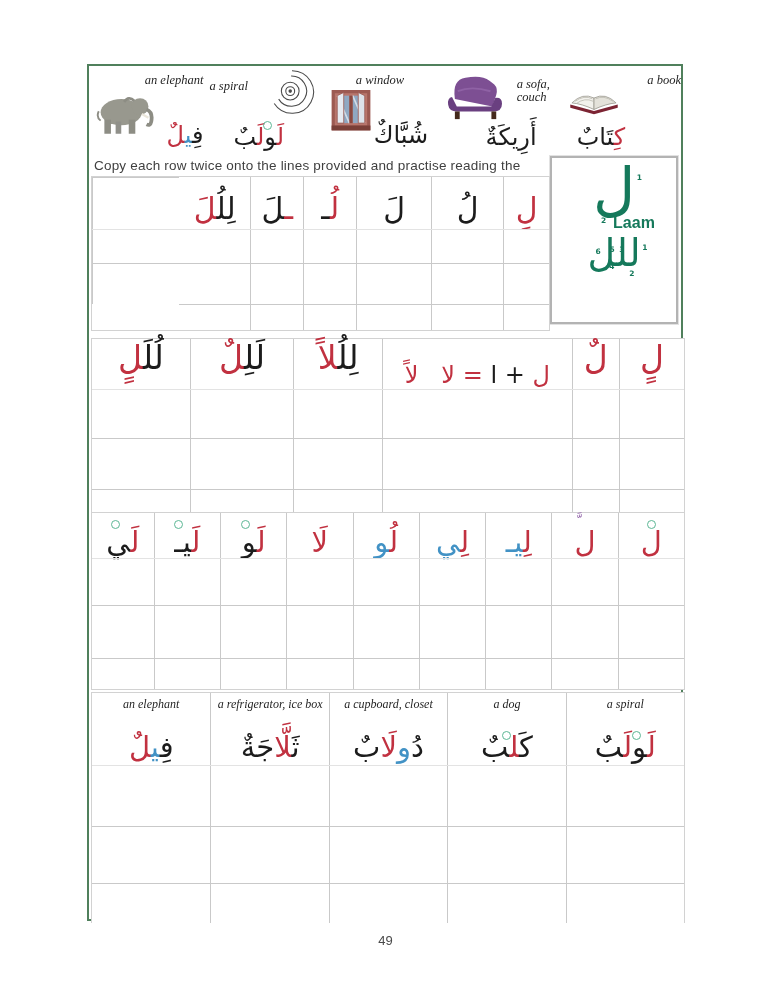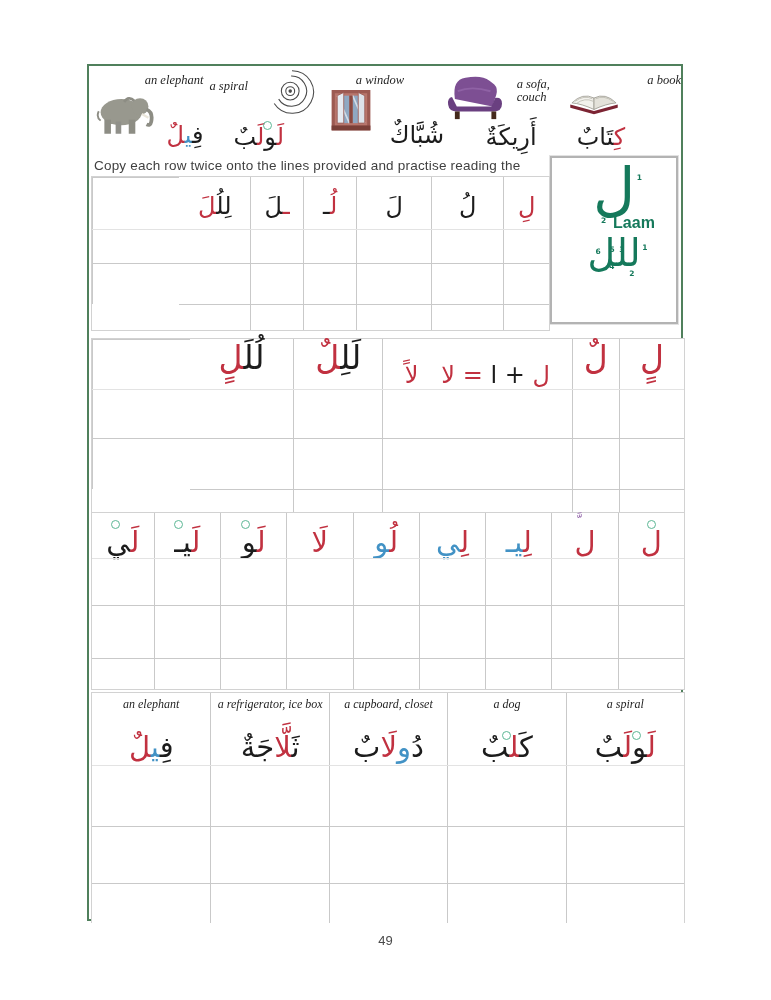--- a/index.html
+++ b/index.html
@@ -13,21 +13,21 @@
   .vlabel{font-family:"Liberation Serif",serif;font-style:italic;font-size:12.5px;
           color:#1f1f1f;line-height:1.05;}
   .ar{font-family:"DejaVu Sans",sans-serif;direction:rtl;unicode-bidi:isolate;line-height:1.05;}
   .vword{position:absolute;font-size:24px;white-space:nowrap;}
   .vicon{position:absolute;}
   .vt-0 .vicon{left:6px;top:26px;} .vt-0 .vlabel{position:absolute;right:4px;top:8px;}
   .vt-0 .vword{right:4px;bottom:4px;}
   .vt-1 .vlabel{position:absolute;left:2px;top:14px;} .vt-1 .vicon{right:10px;top:2px;}
   .vt-1 .vword{left:26px;bottom:2px;}
   .vt-2 .vlabel{position:absolute;left:30px;top:8px;} .vt-2 .vicon{left:4px;top:22px;}
-  .vt-2 .vword{right:0;bottom:4px;}
+  .vt-2 .vword{right:16px;bottom:4px;}
   .vt-3 .vicon{left:2px;top:6px;} .vt-3 .vlabel{position:absolute;right:0px;top:12px;width:46px;}
   .vt-3 .vword{right:26px;bottom:2px;}
   .vt-4 .vicon{left:2px;top:14px;} .vt-4 .vlabel{position:absolute;right:0;top:8px;}
   .vt-4 .vword{left:14px;bottom:2px;}
   
   .instruction{position:absolute;left:5px;top:92px;width:462px;font-size:13.5px;
                color:#3f3f3f;letter-spacing:.2px;}
   
   .laam-box{position:absolute;left:461px;top:90px;width:124px;height:164px;
             border:2px solid #b3b3b3;box-shadow:0 0 0 1px #e2e2e2;background:#fff;
@@ -42,21 +42,21 @@
   .sec{position:absolute;left:2px;width:457px;display:grid;direction:rtl;
        border:1px solid #d2d2d2;background:#fff;}
   .sec.full{width:592px;}
   .cell{position:relative;border-left:1px solid #c9c9c9;overflow:visible;
         display:flex;justify-content:center;align-items:flex-start;}
   .cell.lastcol{border-left:none;}
   .cell.r1{border-top:1px solid #c9c9c9;}
   .baseline{position:absolute;left:0;right:0;height:1px;background:#e3e3e3;pointer-events:none;}
   .glyph{font-family:"DejaVu Sans",sans-serif;direction:rtl;unicode-bidi:isolate;
          white-space:nowrap;line-height:1;}
-  .s1 .glyph{font-size:24px;margin-top:17px;}
+  .s1 .glyph{font-size:30px;margin-top:17px;}
   .s2 .glyph{font-size:33px;margin-top:2px;}
   .s2 .eq .glyph,.s2 .glyph.eqg{font-size:24px;margin-top:24px;}
   .s3 .glyph{font-size:29px;margin-top:15px;}
   .ck{color:#1c1c1c;} .cr{color:#c13140;} .cb{color:#4292c5;}
   .cg{color:#5cb795;} .cp{color:#9061a8;}
   .mark-circle{position:absolute;width:7px;height:7px;border:1.4px solid #5cb795;
                border-radius:50%;top:7px;}
   .mark-text{position:absolute;top:0px;font-family:"DejaVu Sans",sans-serif;font-size:14px;}
   
   .vb .vlabel{position:absolute;top:5px;left:0;right:0;text-align:center;font-size:12px;}
@@ -198,20 +198,23 @@
         <div class="cell">
           <span class="glyph "><span class="cr">لٍ</span></span>
         </div>
         <div class="cell">
           <span class="glyph "><span class="cr">لٌ</span></span>
         </div>
         <div class="cell">
           <span class="glyph eqg"><span class="cr">ل </span><span class="ck">+ </span><span class="ck">ا </span><span class="cr">= </span><span class="cr">لا</span><span class="ck">&nbsp;&nbsp;&nbsp;</span><span class="cr">لاً</span></span>
         </div>
         <div class="cell">
+          <span class="glyph "><span class="ck">لِلُ</span><span class="cr">لاً</span></span>
+        </div>
+        <div class="cell">
           <span class="glyph "><span class="ck">لَلِ</span><span class="cr">لٌ</span></span>
         </div>
         <div class="cell lastcol">
           <span class="glyph "><span class="ck">لُلَ</span><span class="cr">لٍ</span></span>
         </div>
         <div class="cell r1"></div>
         <div class="cell r1"></div>
         <div class="cell r1"></div>
         <div class="cell r1"></div>
         <div class="cell r1"></div>

